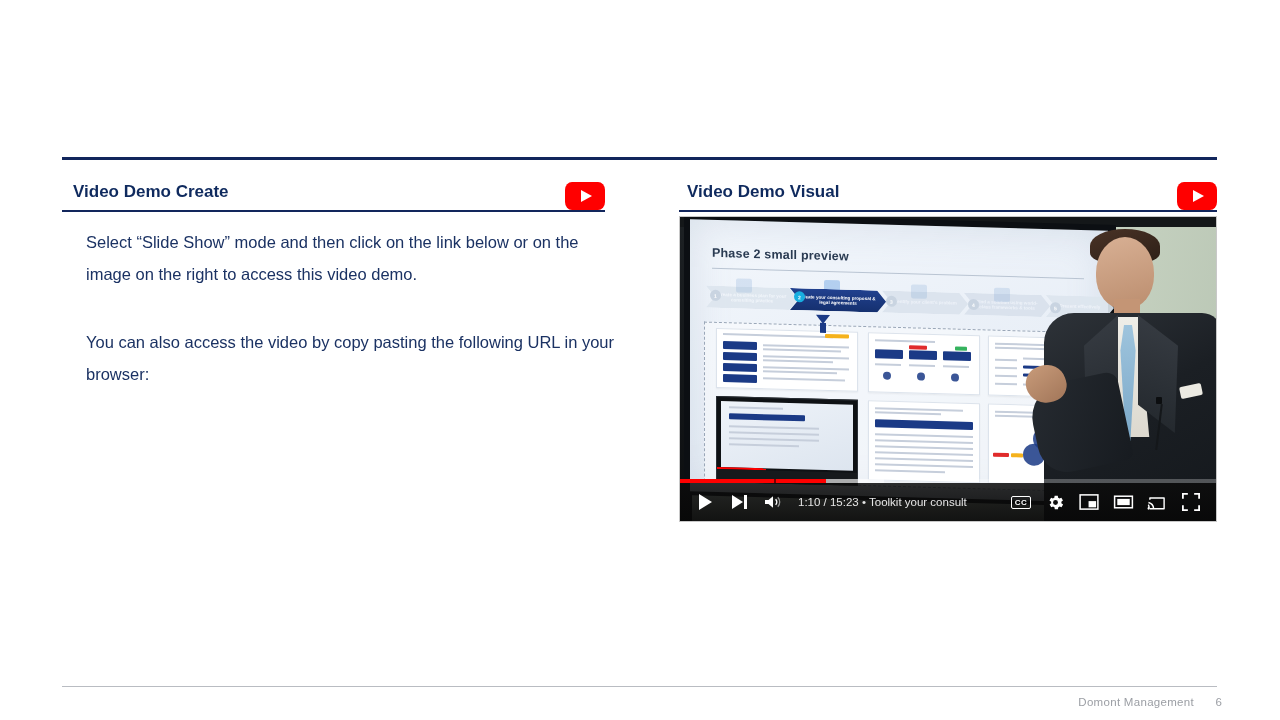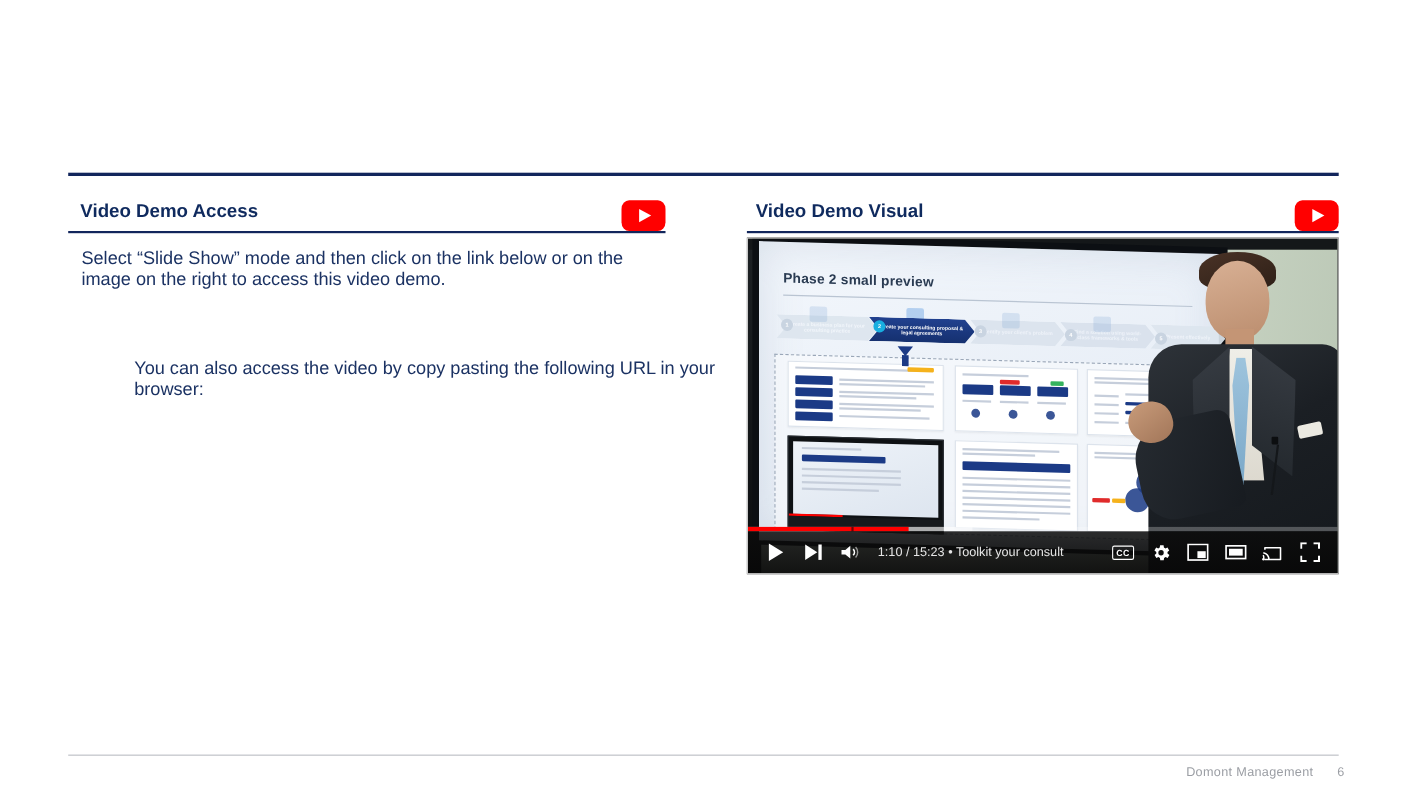--- a/index.html
+++ b/index.html
@@ -97,28 +97,28 @@
     height: 0;
     border-left: 11px solid #ffffff;
     border-top: 6.5px solid transparent;
     border-bottom: 6.5px solid transparent;
     margin-left: 3px;
   }
 
   
   .body-block {
     position: absolute;
-    left: 12px;
+    left: 24px;
     width: 528px;
     font-size: 16.5px;
-    line-height: 19px;
+    line-height: 32px;
     color: #1B3263;
   }
   .body-p1 { top: 44px; }
-  .body-p2 { top: 144px; margin-left: 48px; }
+  .body-p2 { top: 144px; }
   .url-link {
     color: #1CA7EC;
     text-decoration: underline;
     cursor: pointer;
   }
 
   
   .video-wrap {
     position: absolute;
     left: 0px;
@@ -503,21 +503,21 @@
 </head>
 <body>
 
 <div class="slide">
 
   <div class="title-rule"></div>
 
   <div class="col-left">
 
     <div class="section-head">
-      <div class="section-title">Video Demo Access</div>
+      <div class="section-title">Video Demo Create</div>
       <div class="yt-icon">
         <div class="tri"></div>
       </div>
       <div class="section-rule"></div>
     </div>
 
     <div class="body-block body-p1">Select “Slide Show” mode and then click on the link below or on the image on the right to access this video demo.</div>
 
     <div class="body-block body-p2">
       <span>You can also access the video by copy pasting the following URL in your browser:</span><br>

